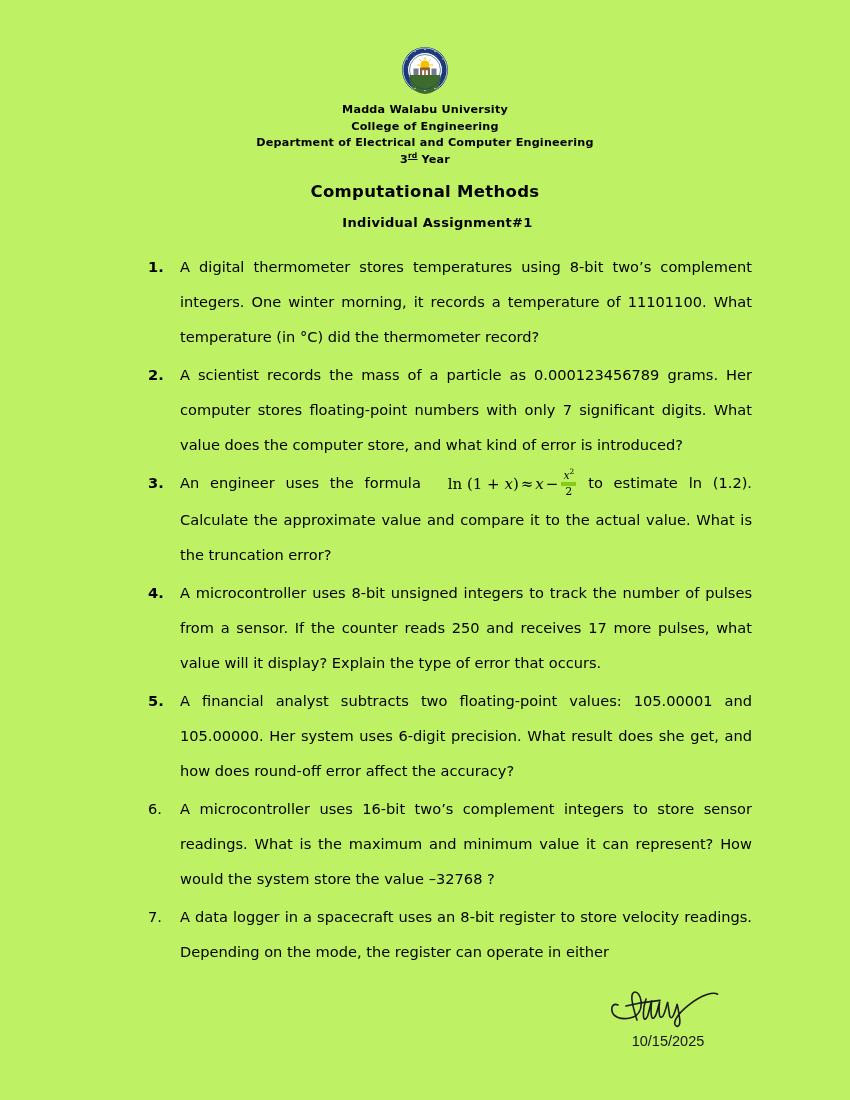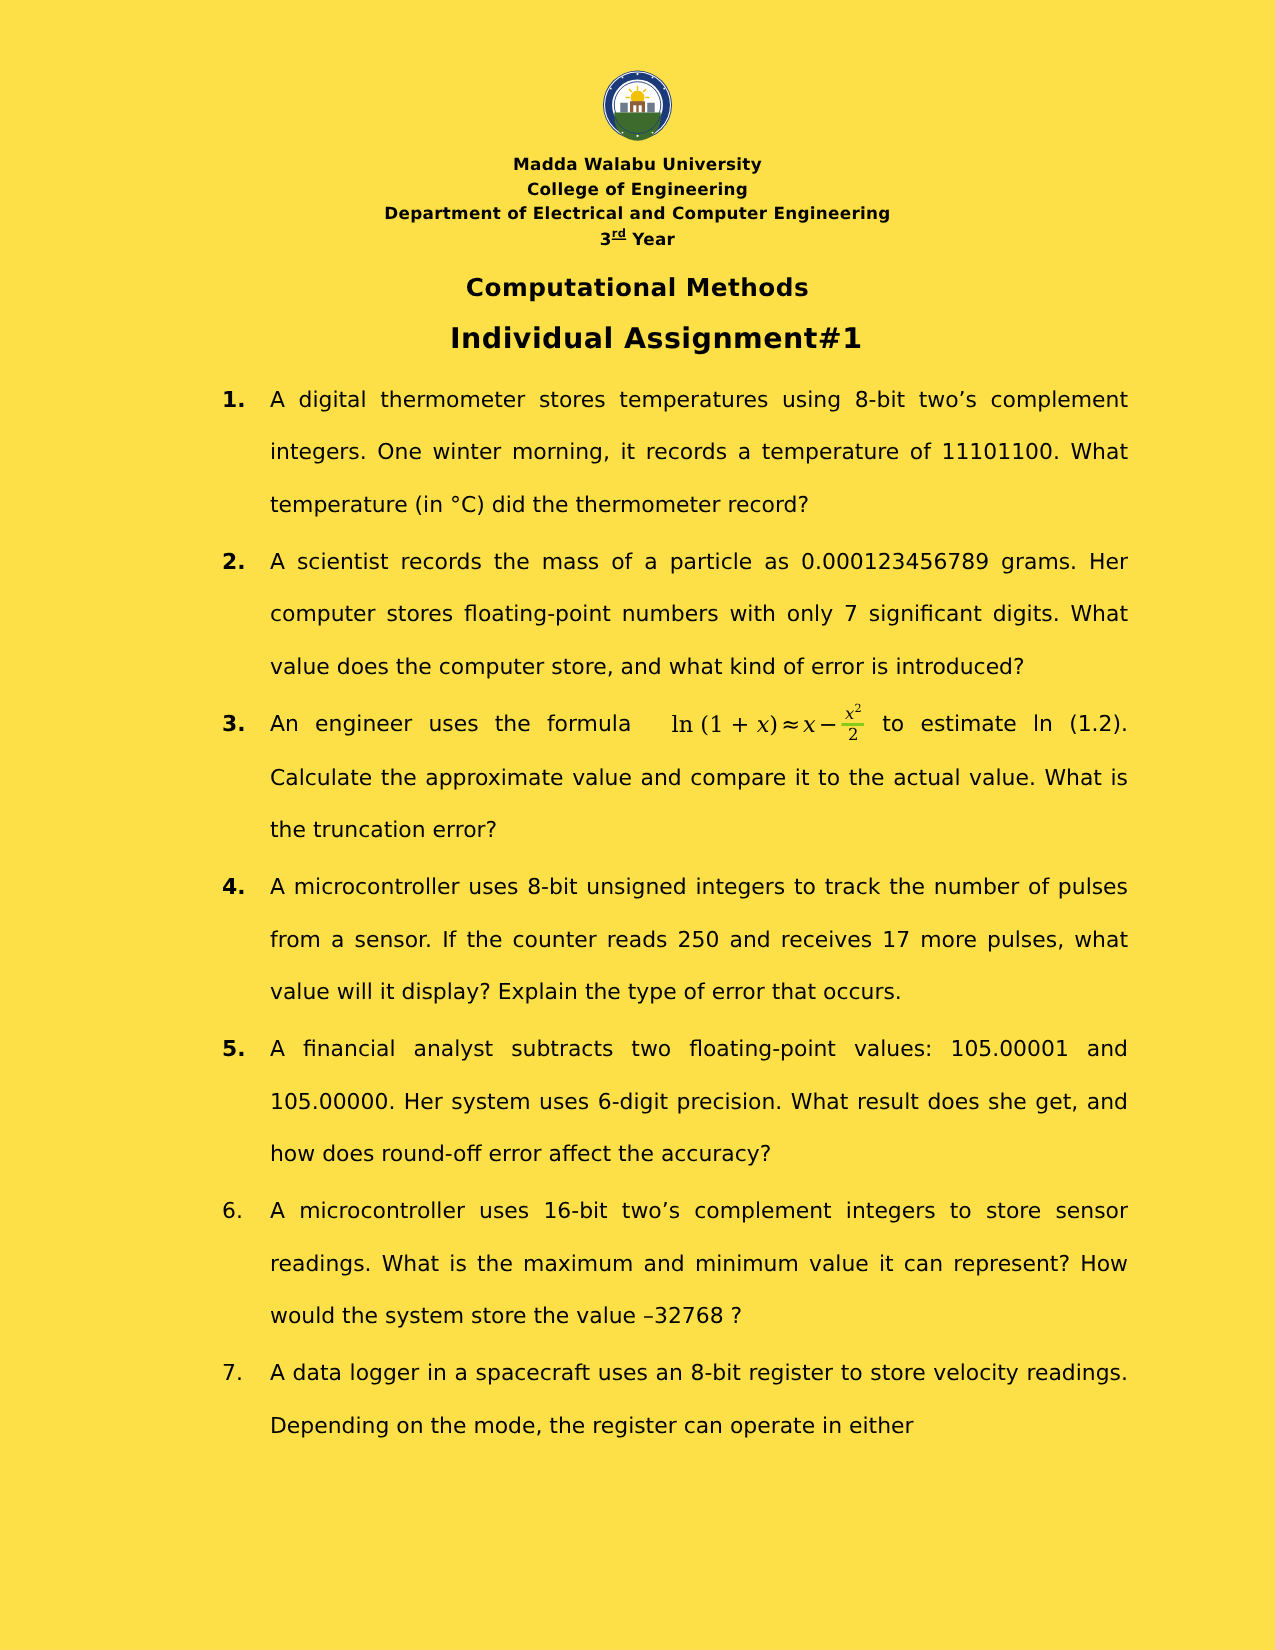--- a/index.html
+++ b/index.html
@@ -11,21 +11,21 @@
     width: 850px;
     height: 1100px;
     position: relative;
     font-family: "DejaVu Sans", sans-serif;
     color: #000000;
     overflow: hidden;
   }
   .page {
     position: absolute;
     inset: 0;
-    background: #fde047;
+    background: #bef264;
   }
 
   
   .header-block {
     position: absolute;
     left: 0;
     right: 0;
     top: 46px;
     text-align: center;
   }
@@ -54,21 +54,21 @@
     margin-top: 14px;
     font-family: "DejaVu Sans", sans-serif;
     font-weight: bold;
     font-size: 16.5px;
     letter-spacing: 0.3px;
   }
   .assignment-title {
     margin-top: 14px;
     font-family: "DejaVu Sans", sans-serif;
     font-weight: bold;
-    font-size: 19px;
+    font-size: 13px;
     letter-spacing: 0.3px;
     margin-left: 25px;
   }
 
   
   .qlist {
     position: absolute;
     left: 148px;
     top: 249px;
     width: 604px;
@@ -115,21 +115,21 @@
     vertical-align: middle;
     text-align: center;
     font-size: 11px;
     line-height: 1.05;
     position: relative;
     top: -1px;
     margin: 0 1px;
   }
   .frac .num {
     display: block;
-    border-bottom: 2px solid #84cc16;
+    border-bottom: 4px solid #84cc16;
     padding: 0 2px;
   }
   .frac .den { display: block; padding: 0 2px; }
   .frac .var { font-style: italic; }
   .sup-math {
     font-size: 0.68em;
     vertical-align: super;
     line-height: 0;
   }
 
@@ -239,14 +239,26 @@
       <div class="qbody">A microcontroller uses 16-bit two’s complement integers to store sensor readings. What is the maximum and minimum value it can represent? How would the system store the value –32768 ?</div>
     </div>
 
     <div class="qitem">
       <div class="qnum">7.</div>
       <div class="qbody">A data logger in a spacecraft uses an 8-bit register to store velocity readings. Depending on the mode, the register can operate in either</div>
     </div>
 
   </div>
 
+  <div class="sig-area">
+    <svg class="sig-svg" width="120" height="46" viewBox="0 0 120 46">
+      <g fill="none" stroke="#1a1a1a" stroke-width="1.6" stroke-linecap="round" stroke-linejoin="round">
+        <path d="M10 20 C6 18 3 21 4 26 C5 32 13 35 22 33 C31 31 34 24 33 16 C32.4 11 30 7 27 7 C24.6 7 23.4 10 24 15 C24.8 21 27 29 29 35"></path>
+        <path d="M38 14 C36 20 35 27 35.6 32 C36 35 38 35 39.6 31 C41 27 42 21 43.6 16 C43 22 42.6 28 43.6 31.6 C44.4 34.4 46.4 33.6 48 29.6 C49.4 26 50.4 21 51.6 17 C51 22 50.8 27 51.6 30.4 C52.4 33.4 54.4 32.8 56 29 C57.4 25.6 58.4 21 59.6 17.6"></path>
+        <path d="M59.6 17.6 C60.6 22 61 27 61.6 30.4 C62.2 33.6 64 33.4 65.6 30 C67 27 68 23 69.2 19.6"></path>
+        <path d="M69.2 19.6 C70.4 24 71 29 71.6 33.6 C72.4 39 71 42 68.6 41.2 C66.6 40.6 66 38 67.6 34.6 C69.6 30.4 74 25.4 80 20.6 C86 15.8 93 11.6 99 9.6 C104 8 107.6 8 109.6 9.2"></path>
+        <path d="M18 21 C28 18.6 40 16.6 52 15.4"></path>
+      </g>
+    </svg>
+    <div class="sig-date">10/15/2025</div>
+  </div>
 
 </div>
 
 </body></html>

